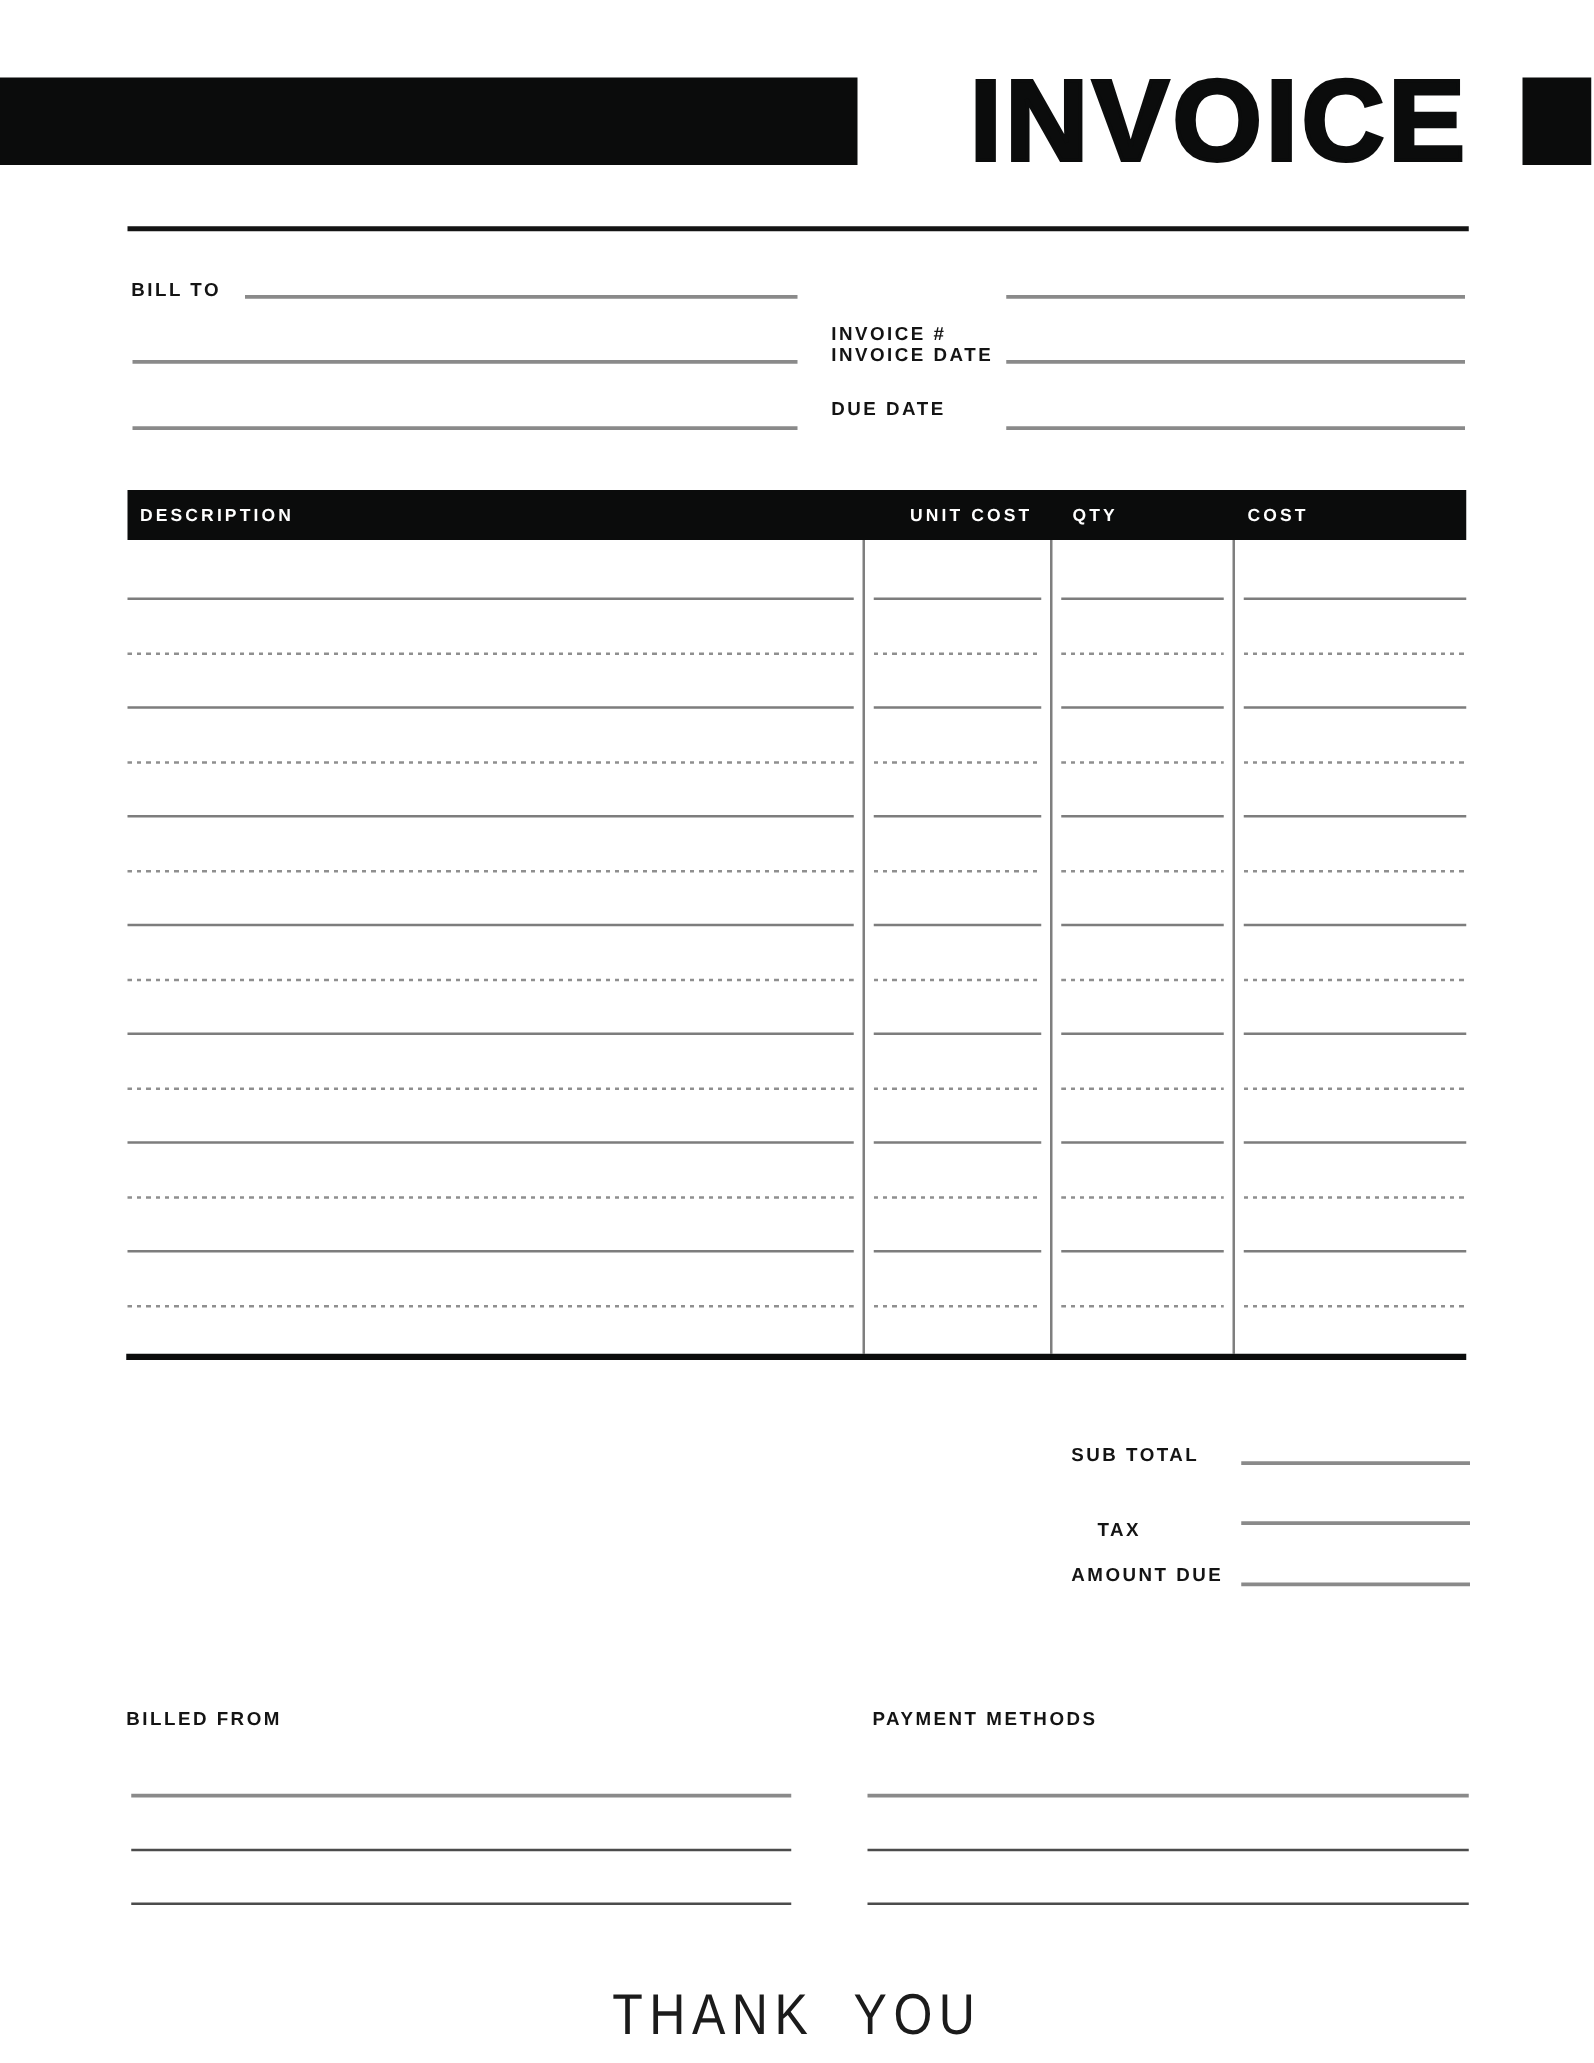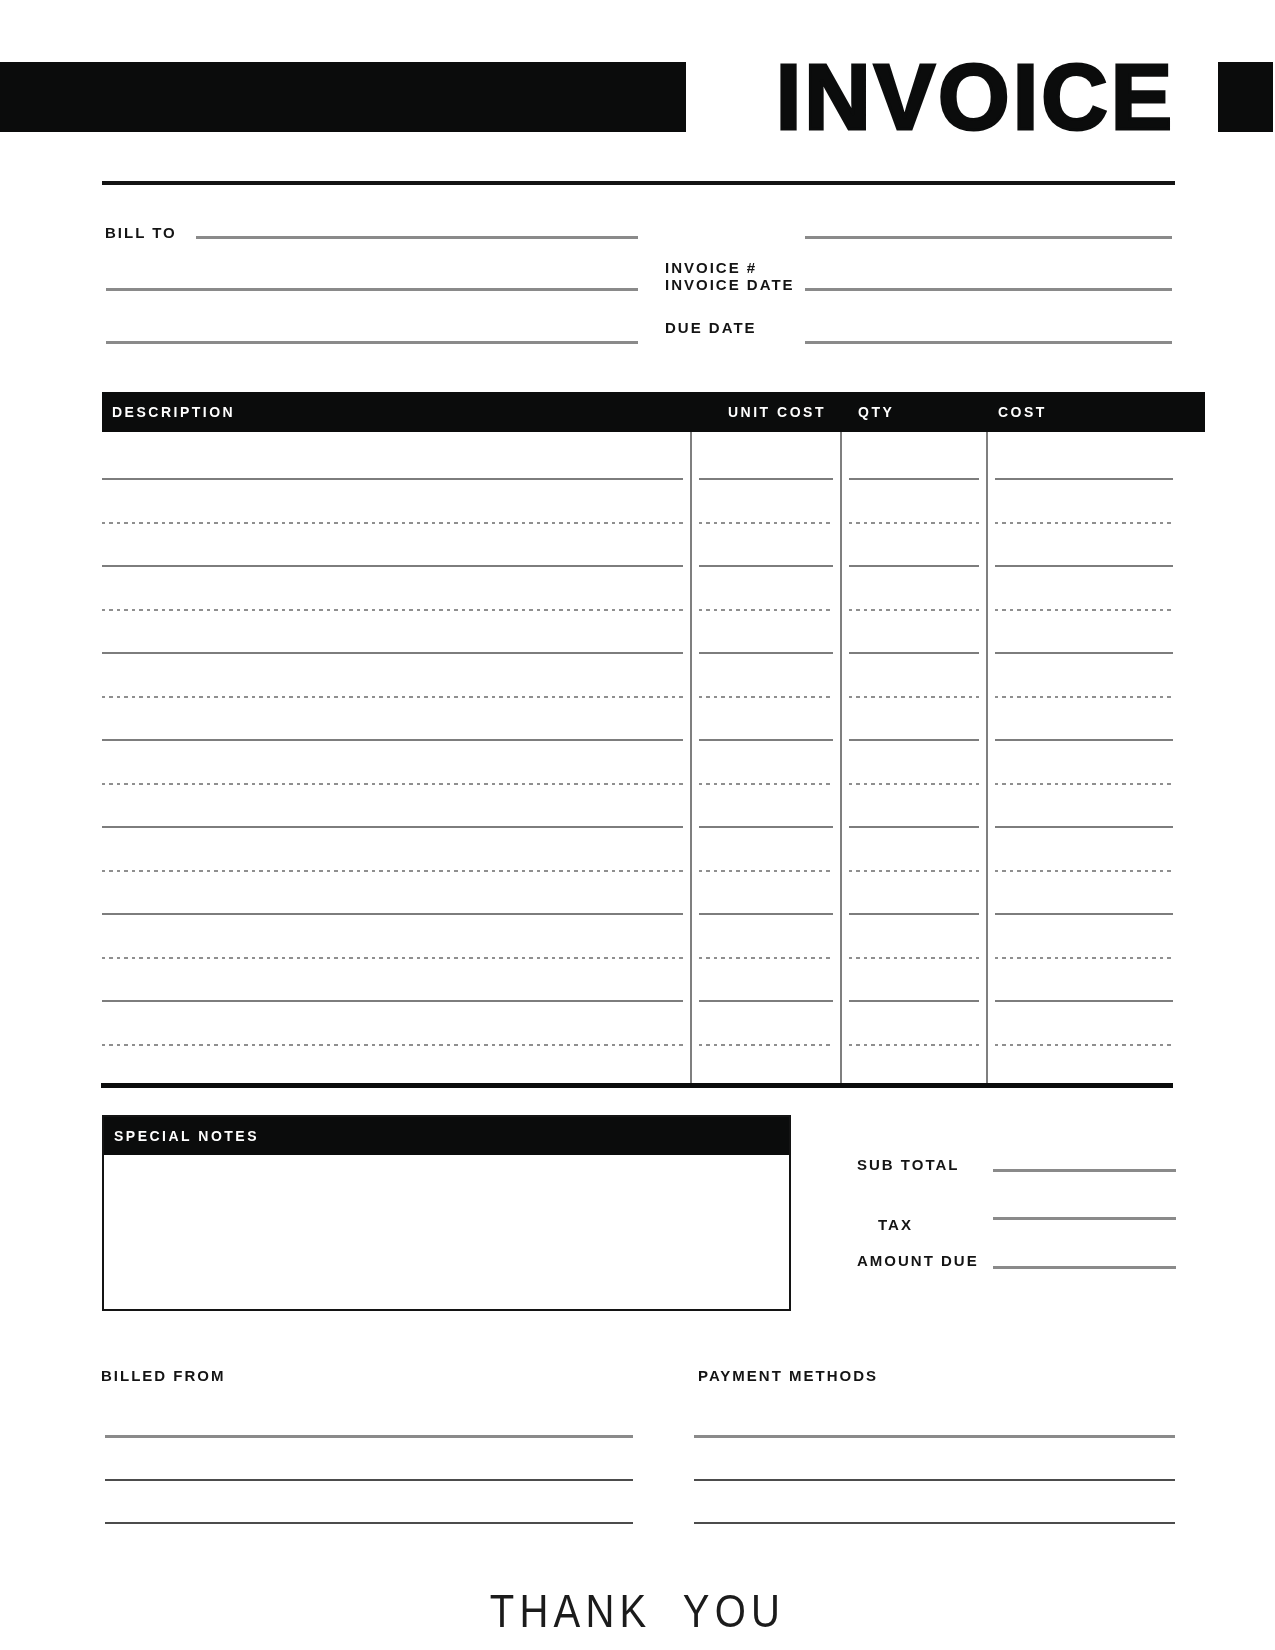--- a/index.html
+++ b/index.html
@@ -32,21 +32,21 @@
   .wlbl{
     font-size:14px;font-weight:bold;letter-spacing:2.5px;
     color:#ffffff;white-space:nowrap;
   }
 
   
   .fline{height:2.5px;background:#8a8a8a;}
   .fline.dark{height:2px;background:#4c4c4c;}
 
   
-  .thead{left:102px;top:392px;width:1071px;height:40px;padding-left:32px;}
+  .thead{left:102px;top:392px;width:1071px;height:40px;}
   .thead .wlbl{position:absolute;top:0;line-height:40px;}
   .tbody{left:102px;top:432px;width:1071px;}
   .trow{display:flex;height:43.5px;}
   .trow.first{height:47px;}
   .tc{position:relative;}
   .c1{width:589px;}.c2{width:150px;}.c3{width:146px;}.c4{width:186px;}
   .ln{position:absolute;left:8px;right:8px;bottom:-1px;height:2.5px;background:#7d7d7d;}
   .c1 .ln{left:0;}
   .c4 .ln{right:0;}
   .trow.dashed .ln{
@@ -297,26 +297,20 @@
           <i class="ln"></i>
         </div>
     </div>
   </div>
 
   <div class="abs vdiv" style="left:690px;"></div>
   <div class="abs vdiv" style="left:840px;"></div>
   <div class="abs vdiv" style="left:986px;"></div>
   <div class="abs bottom-rule"></div>
 
-  <div class="abs notes-box">
-    <div class="notes-head">
-      <span class="wlbl">SPECIAL NOTES</span>
-    </div>
-    <div class="notes-body"></div>
-  </div>
 
   <div class="abs lbl" style="left:857px;top:1156px;">SUB TOTAL</div>
   <div class="abs fline" style="left:993px;top:1169px;width:183px;"></div>
   <div class="abs lbl" style="left:878px;top:1204px;margin-top:12px;">TAX</div>
   <div class="abs fline" style="left:993px;top:1217px;width:183px;"></div>
   <div class="abs lbl" style="left:857px;top:1252px;">AMOUNT DUE</div>
   <div class="abs fline" style="left:993px;top:1266px;width:183px;"></div>
 
   <div class="abs lbl" style="left:101px;top:1367px;">BILLED FROM</div>
   <div class="abs lbl" style="left:698px;top:1367px;">PAYMENT METHODS</div>

